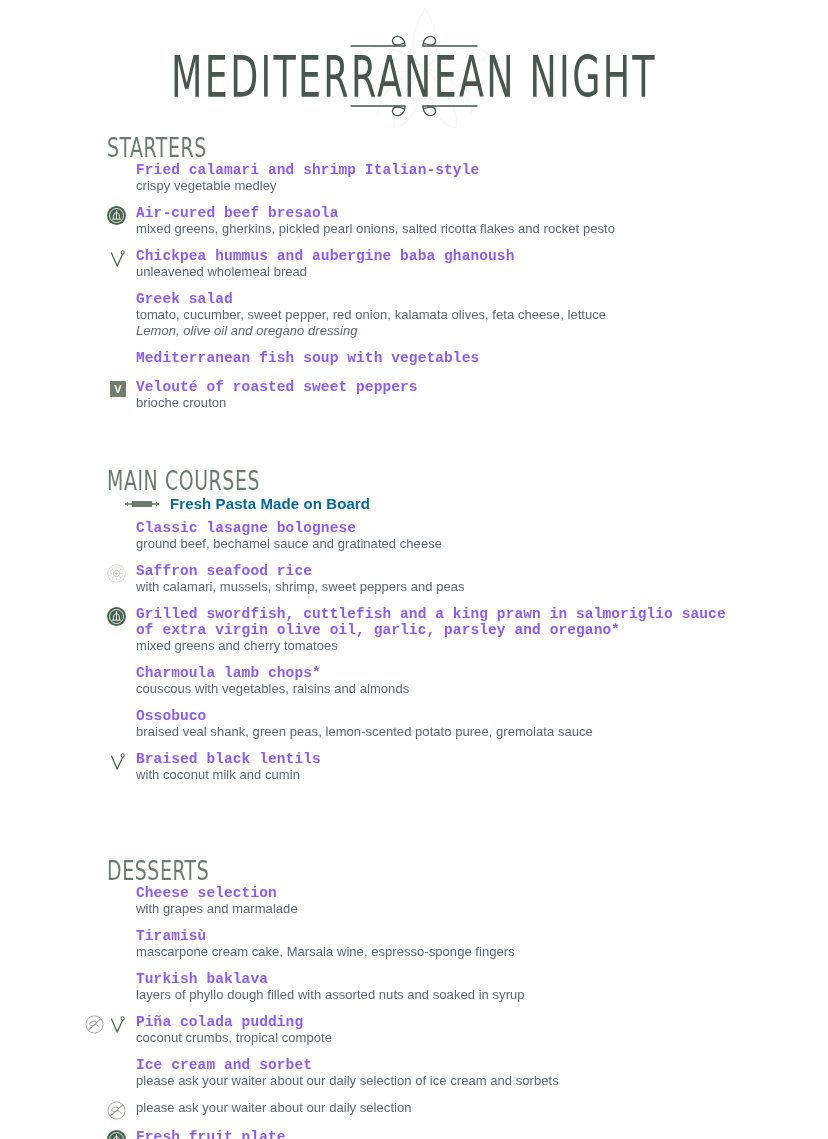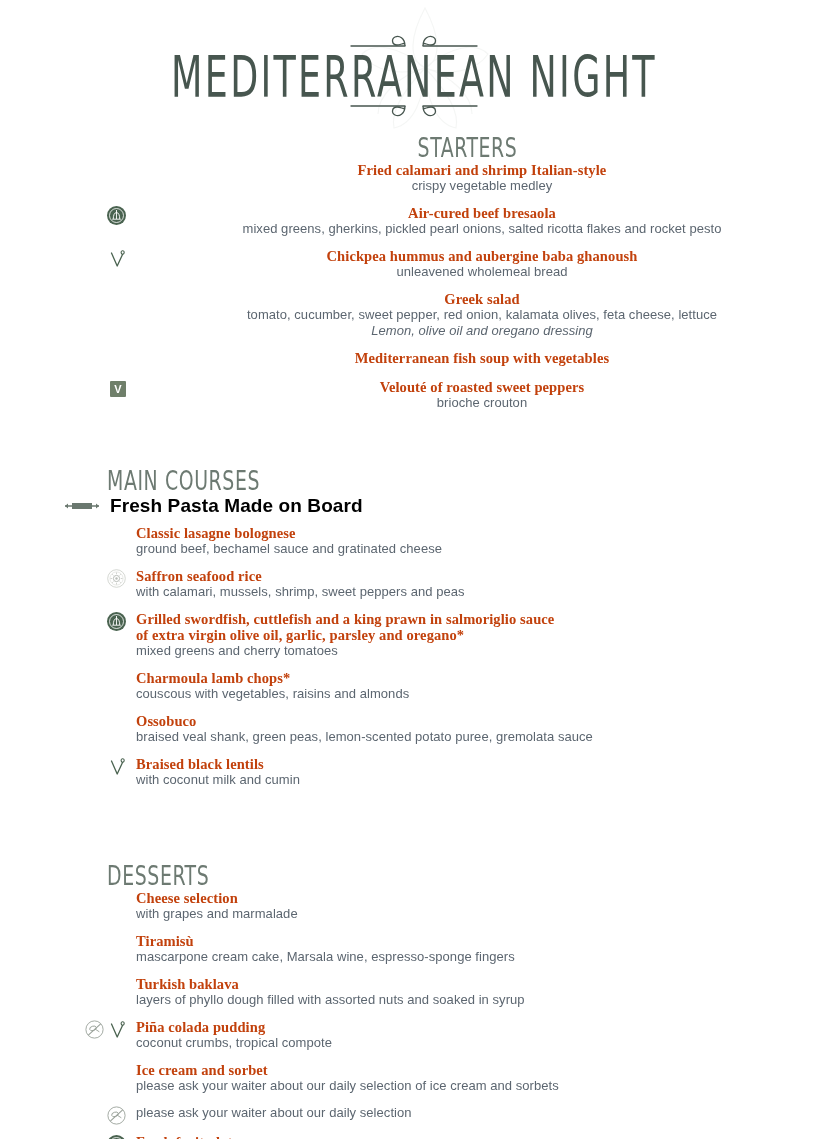--- a/index.html
+++ b/index.html
@@ -42,60 +42,60 @@
     font-family:"DejaVu Sans Condensed","Liberation Sans Narrow","Liberation Sans",sans-serif;
     font-size:21px;
     color:#6d7a72;
     letter-spacing:.6px;
     margin:0 0 6px 107px;
     transform:scaleY(1.3);
     transform-origin:left top;
     text-transform:uppercase;
     font-weight:400;
   }
-  .sec-starters{margin-top:4px;text-align:center;}
+  .sec-starters{margin-top:4px;}
   .sec-mains{margin-top:54px;}
   .sec-desserts{margin-top:72px;}
 
   .items{margin:0;padding:0;list-style:none;}
   .item{
     position:relative;
     margin:0 0 11px 0;
     padding-left:136px;
     min-height:18px;
   }
   .item-icons{
     position:absolute;left:0;top:-1px;width:130px;height:22px;
     display:flex;align-items:center;justify-content:flex-end;
     gap:5px;padding-right:4px;box-sizing:border-box;
   }
   .dish-name{
-    font-family:Liberation Serif, serif;
+    font-family:Liberation Mono, monospace;
     font-weight:bold;
     font-size:14.5px;
-    color:#c2410c;
+    color:#8b5cf6;
     line-height:16px;
     letter-spacing:.1px;
   }
   .dish-desc{
     font-size:13px;
     color:#5c6670;
     line-height:16px;
     letter-spacing:.05px;
   }
   .dish-desc.italic{font-style:italic;}
 
   
   .subhead{
     position:relative;
     margin:0 0 8px 0;
-    padding-left:60px;
-    color:#000000;
+    padding-left:120px;
+    color:#0369a1;
     font-weight:bold;
-    font-size:19px;
+    font-size:15px;
     letter-spacing:.1px;
     display:flex;align-items:center;
   }
   .rollingpin{margin-right:6px;flex:none;}
 
   
   .ic{flex:none;display:inline-block;vertical-align:middle;}
   .ic-veg{
     width:16px;height:16px;background:#6f7f6a;border-radius:1px;
     color:#ffffff;font-weight:bold;font-size:11px;

